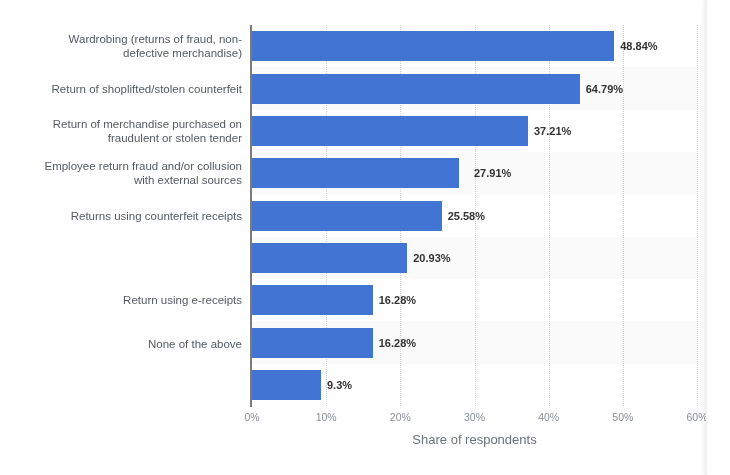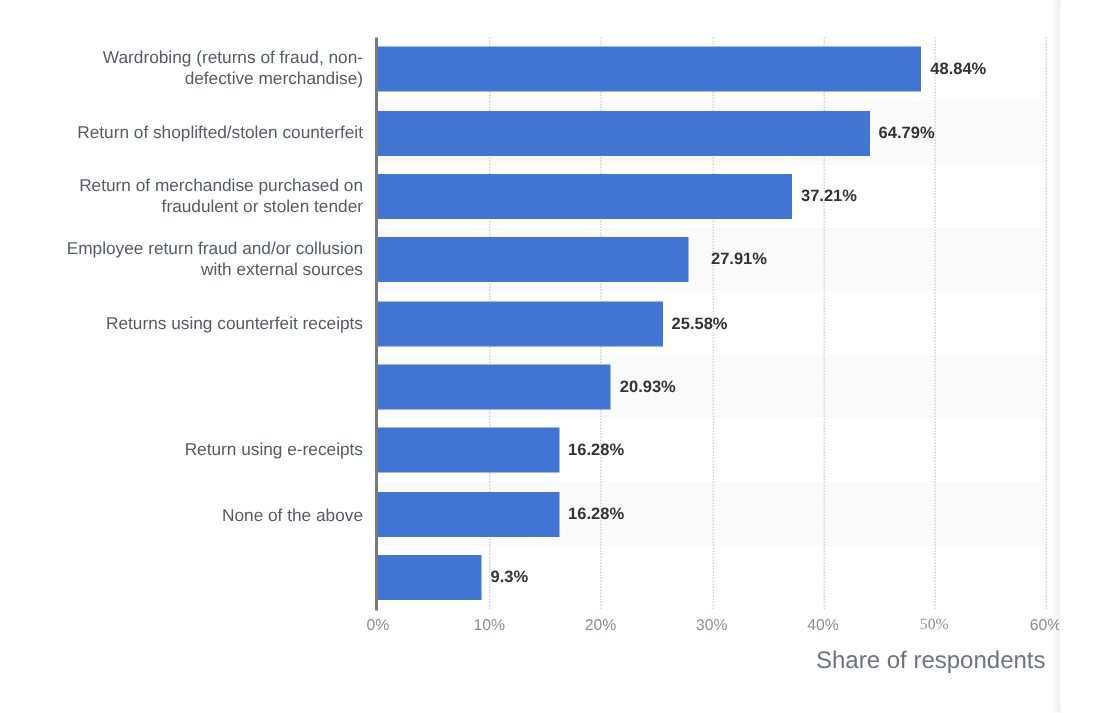--- a/index.html
+++ b/index.html
@@ -96,22 +96,22 @@
   .xtick{
     position:absolute;top:0;
     font-size:10.5px;
     color:#8a8f96;
     transform:translateX(-50%);
     white-space:nowrap;
   }
   .xtitle{
     position:absolute;
     left:252px;top:432px;width:445px;
-    text-align:right;
-    font-size:16px;
+    text-align:center;
+    font-size:13px;
     color:#6d737b;
   }
 </style>
 </head>
 <body>
 
 <div id="chart-root">
 
   <div class="yaxis"></div>
 
@@ -169,21 +169,21 @@
       <div class="catlabel" style="top: 268.167px;">Return using e-receipts</div>
       <div class="catlabel" style="top: 312px;">None of the above</div>
     </div>
 
   <div class="xticks" id="xticks">
       <div class="xtick" style="left: 0px;">0%</div>
       <div class="xtick" style="left: 74.1667px;">10%</div>
       <div class="xtick" style="left: 148.333px; text-align: right;">20%</div>
       <div class="xtick" style="left: 222.5px;">30%</div>
       <div class="xtick" style="left: 296.667px;">40%</div>
-      <div class="xtick" style="left: 370.833px; font-family: Liberation Serif, serif;">50%</div>
+      <div class="xtick" style="left: 370.833px;">50%</div>
       <div class="xtick" style="left: 445px;">60%</div>
     </div>
 
   <div class="xtitle">Share of respondents</div>
 
   <div class="page-edge-shade"></div>
   <div class="page-edge"></div>
 </div>
 
 </body></html>

